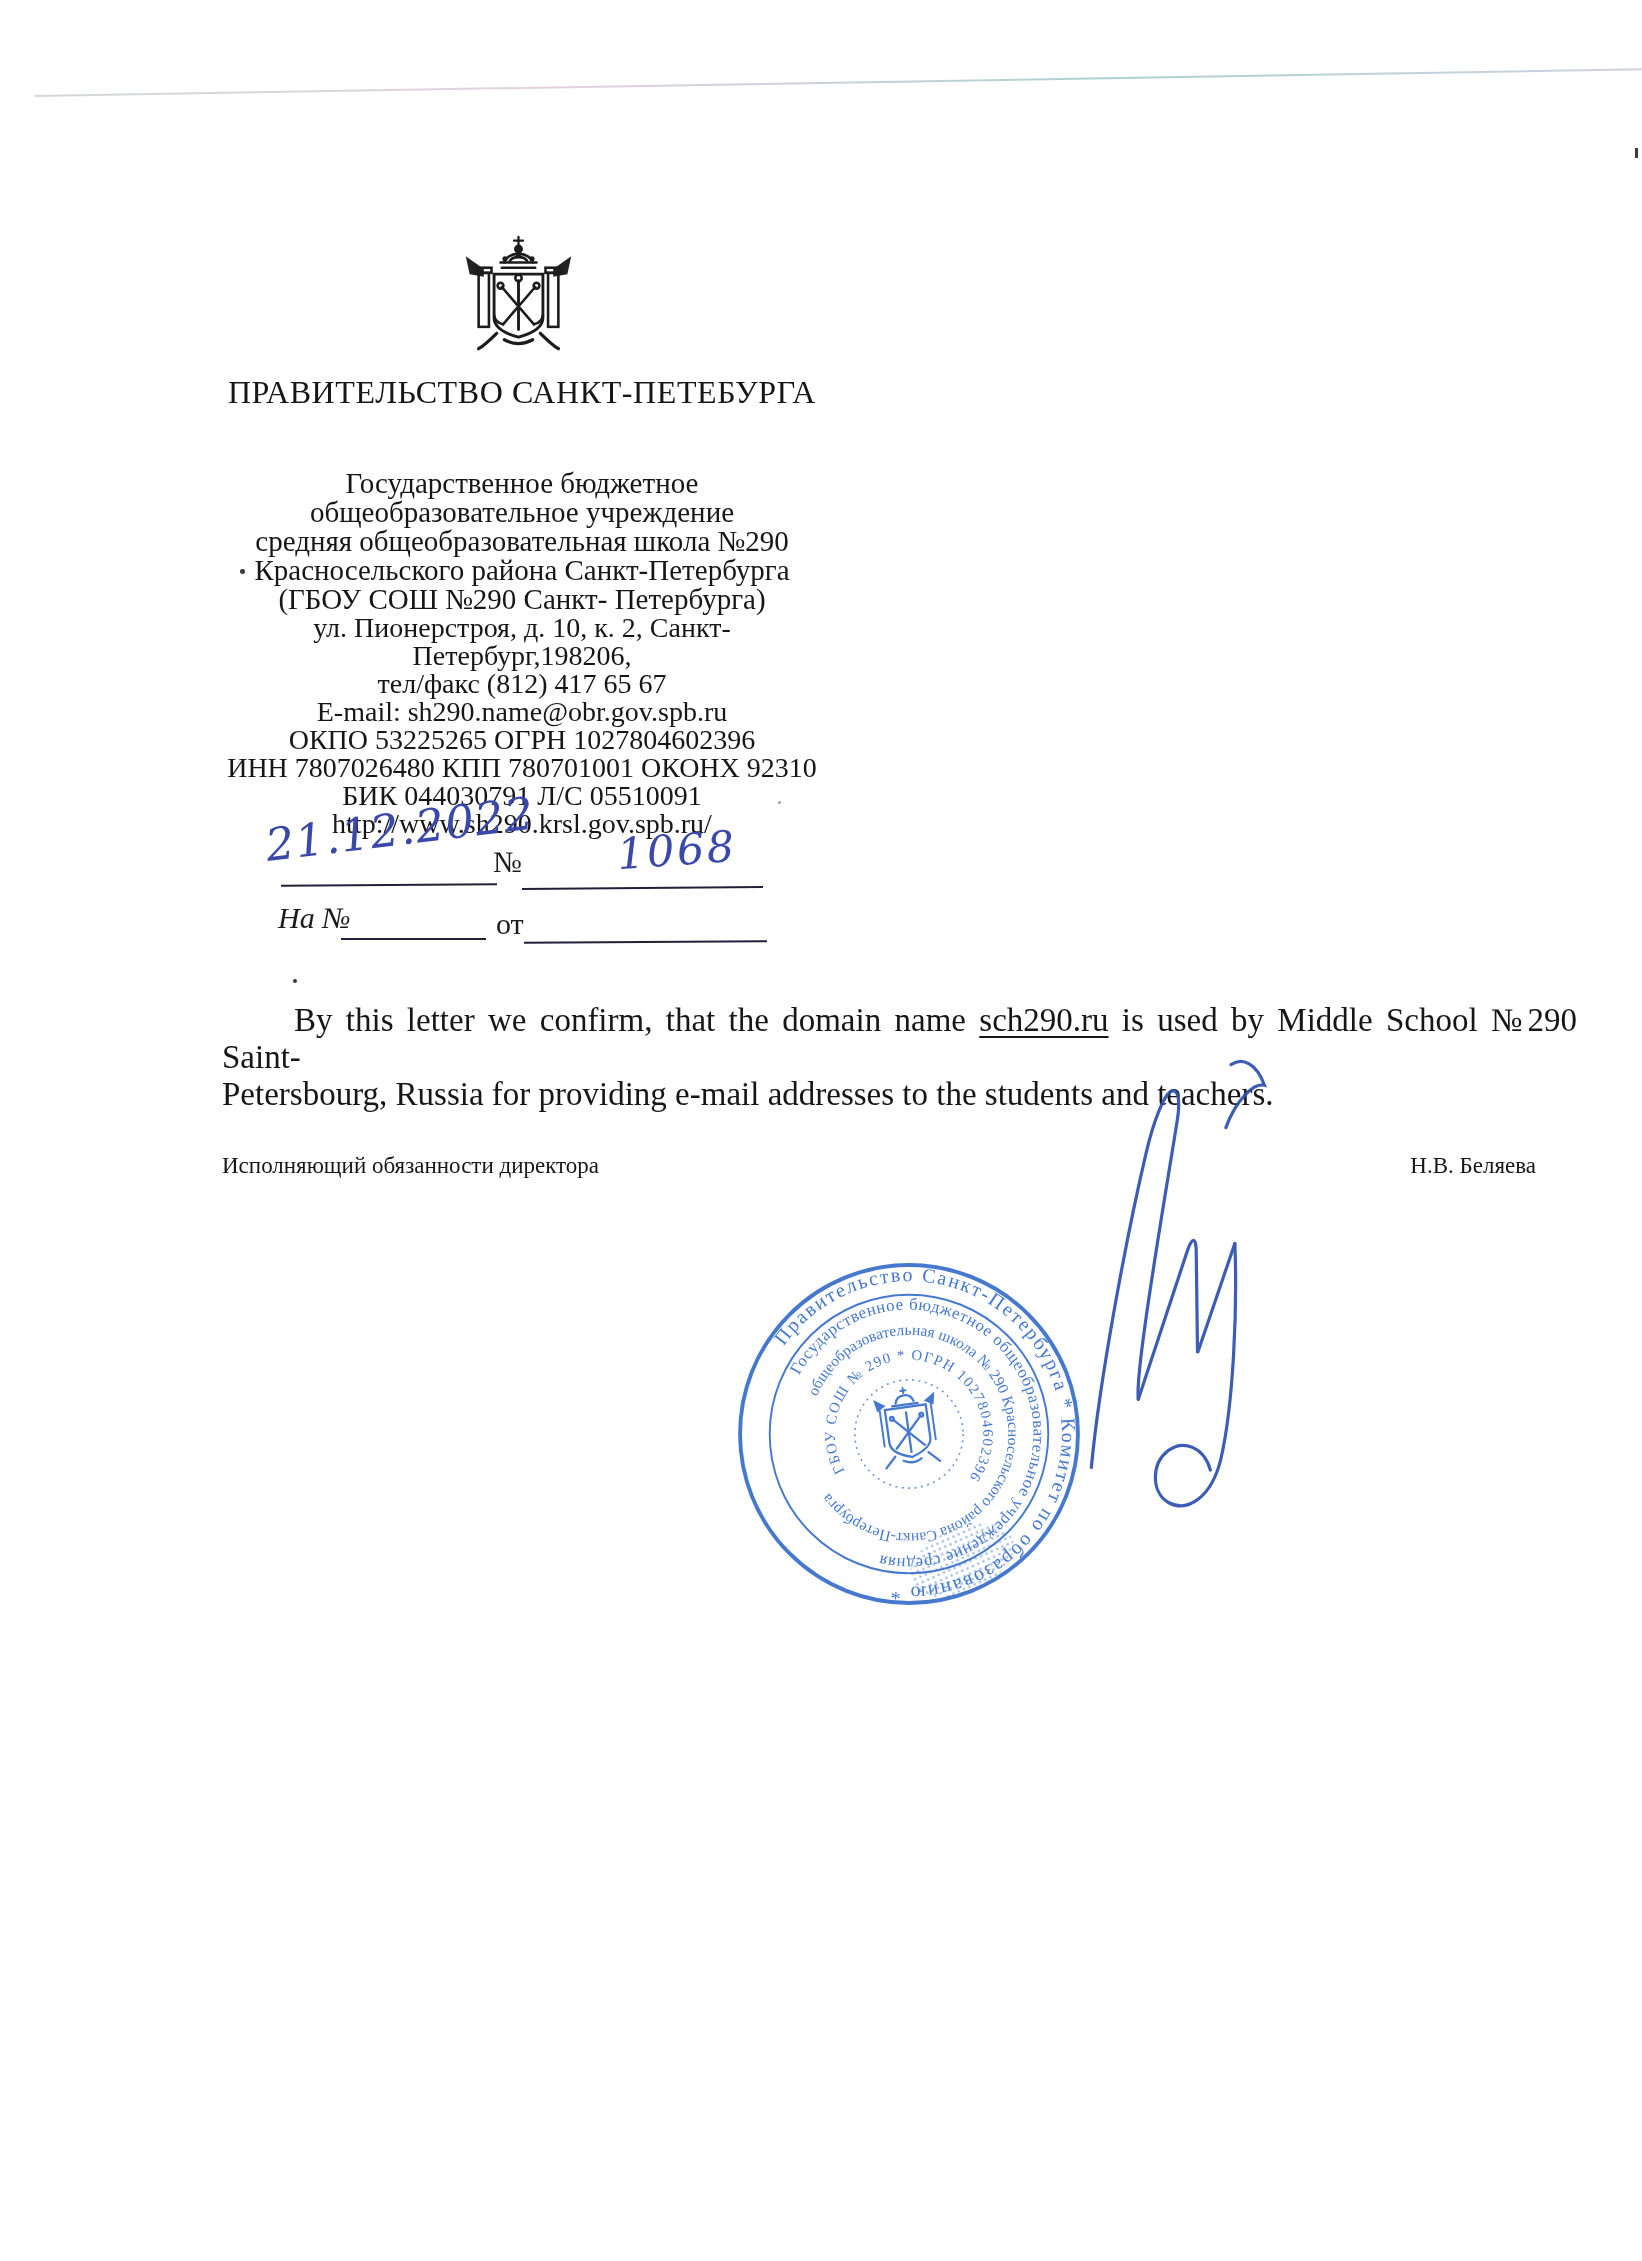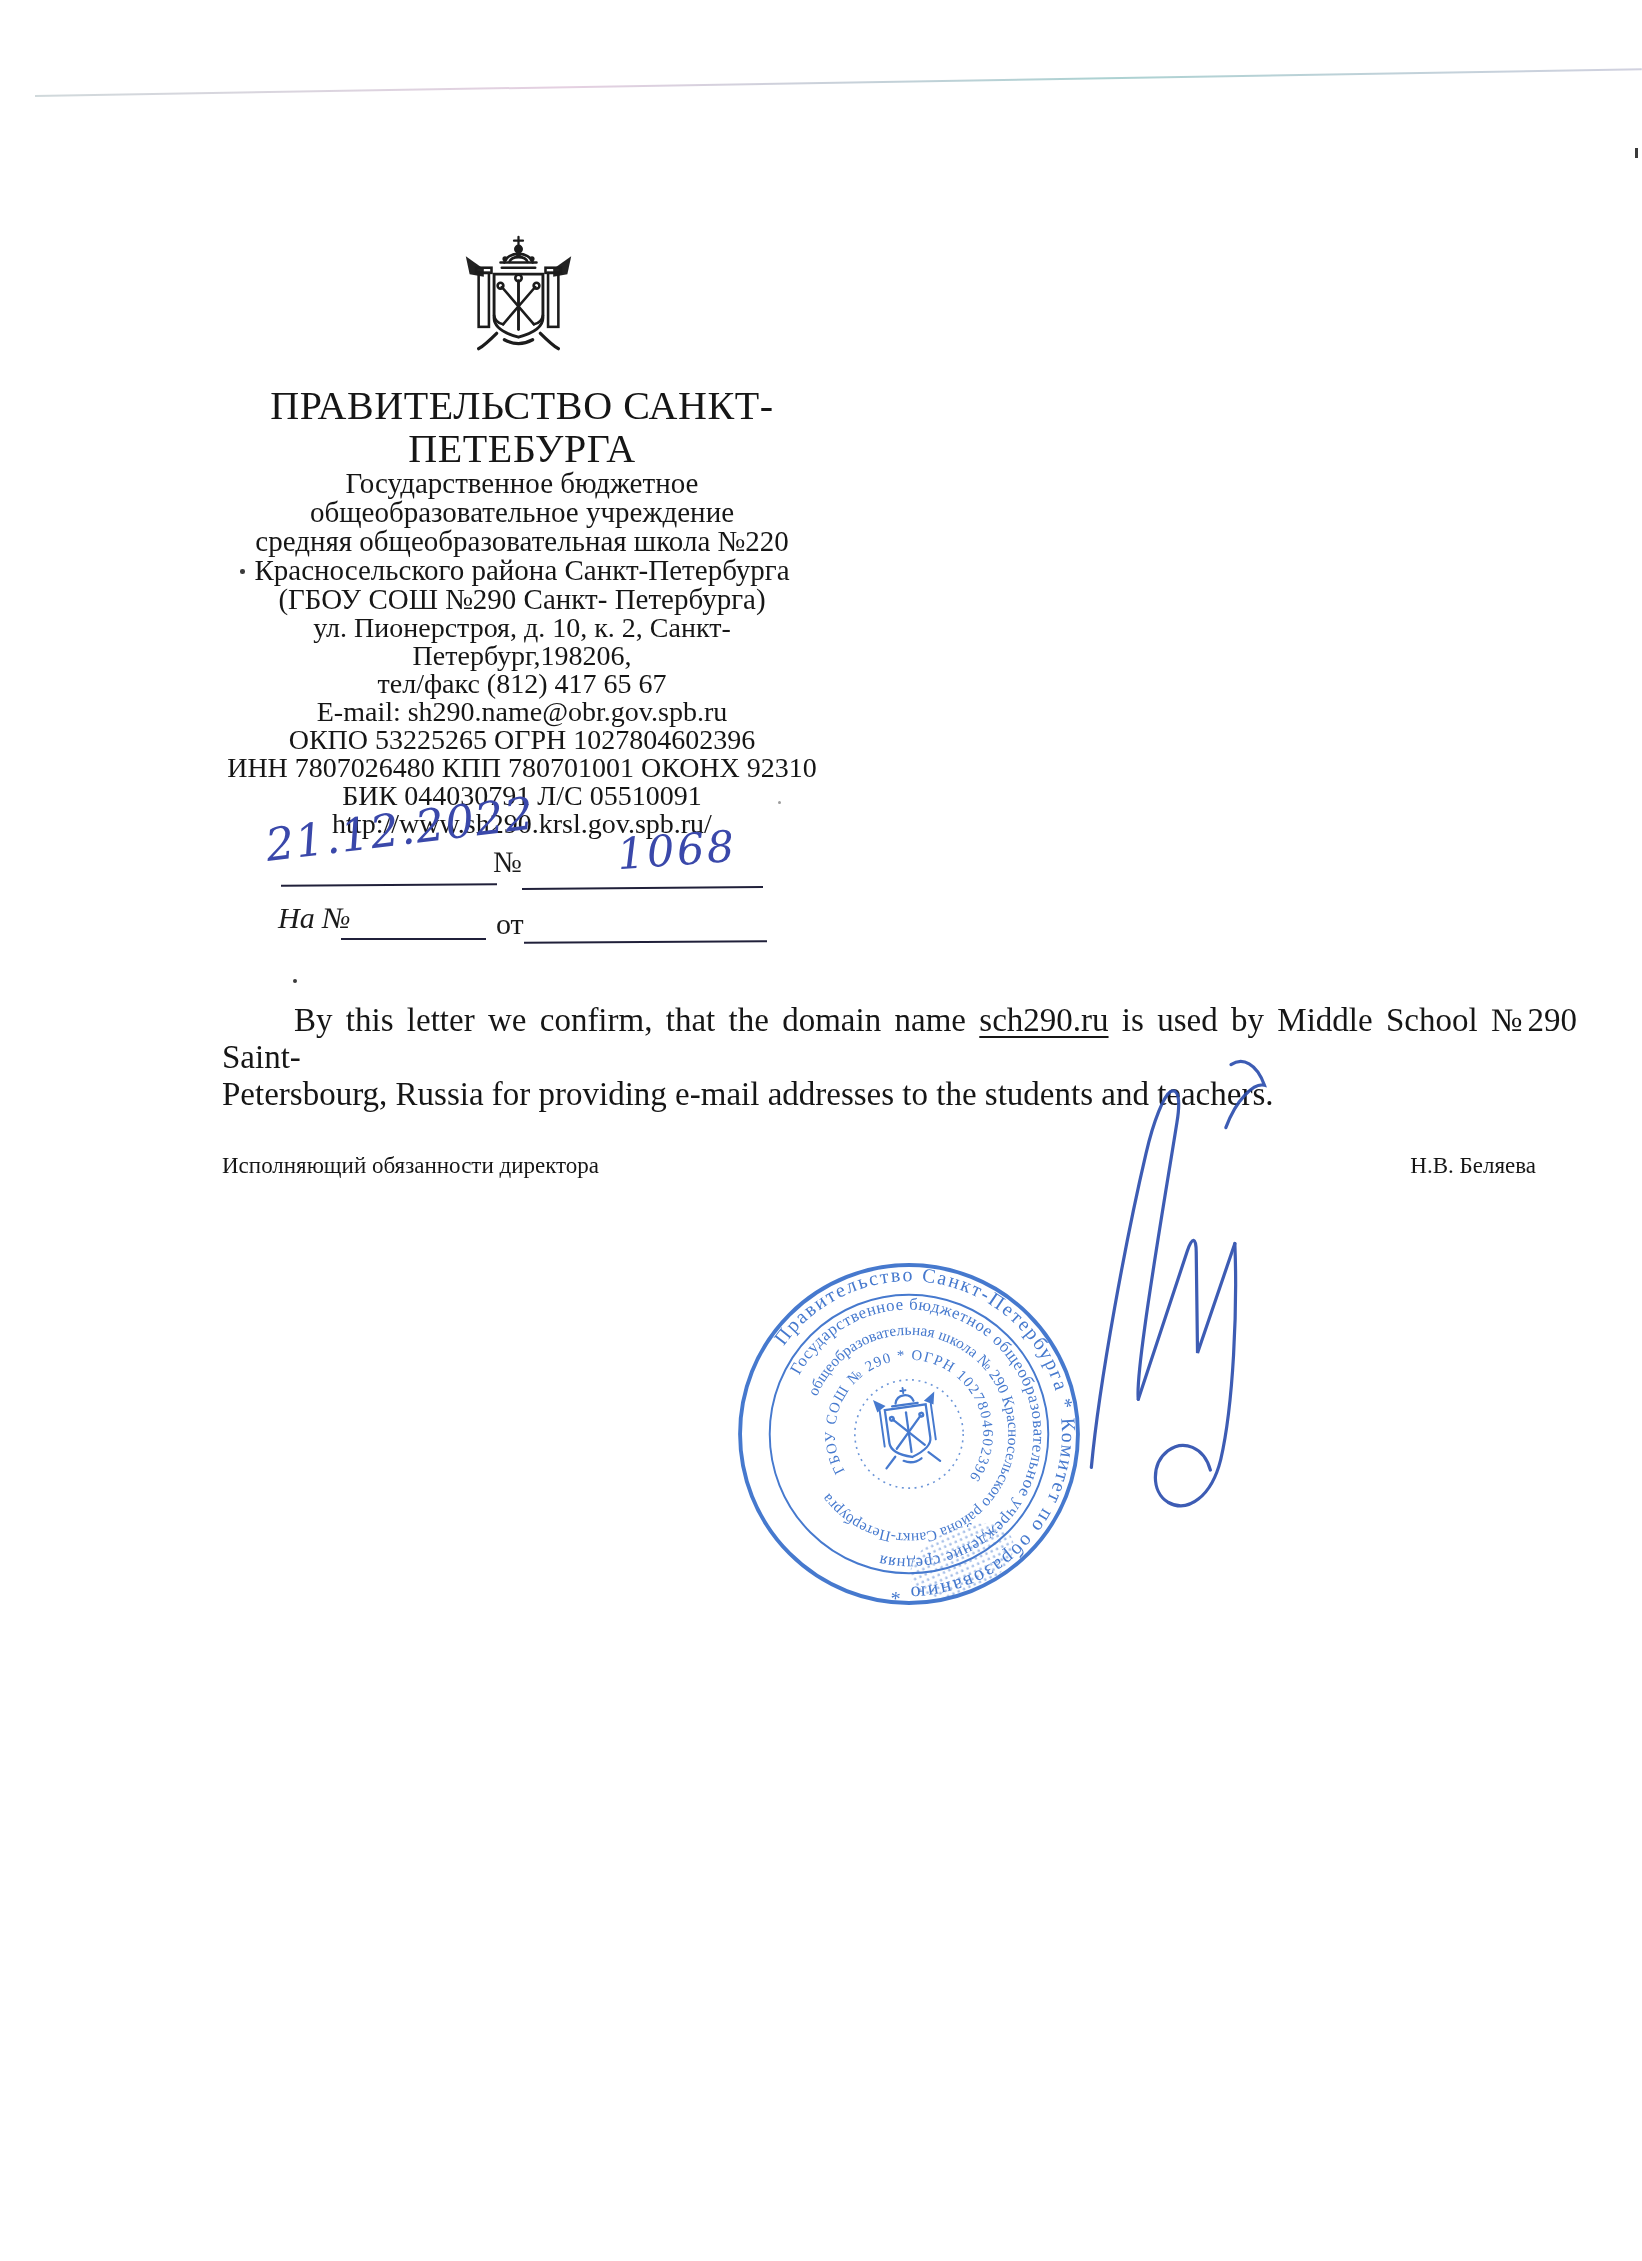--- a/index.html
+++ b/index.html
@@ -9,21 +9,21 @@
 
   
   .scanline{position:absolute;left:35px;top:95px;width:1607px;height:1.9px;
     background:linear-gradient(90deg,rgba(150,170,175,.45),rgba(180,120,170,.35),rgba(90,165,165,.5),rgba(140,140,175,.4));
     transform:rotate(-0.95deg);transform-origin:left center;}
   .speck{position:absolute;background:#3b3b3b;border-radius:50%;}
 
   
   .emblem{position:absolute;left:459px;top:233px;}
   .lh{position:absolute;left:213px;width:618px;text-align:center;}
-  .gov{font-size:40px;letter-spacing:0.6px;line-height:43px;top:384px;}
+  .gov{font-size:32px;letter-spacing:0.6px;line-height:43px;top:371px;}
   .orgblock{top:469px;font-weight:normal;font-size:29px;line-height:29px;}
   .addrblock{top:614px;font-size:28px;line-height:28px;}
 
   
   .hand{position:absolute;color:#3a48aa;font-family:"DejaVu Serif", serif;font-style:italic;}
   .hand-date{left:269px;top:819px;font-size:45px;transform:rotate(-7deg);transform-origin:left bottom;letter-spacing:1.3px;}
   .hand-num{left:617px;top:825px;font-size:43px;transform:rotate(-4deg);letter-spacing:2.6px;}
   .plabel{position:absolute;font-size:30px;color:#1b1b1b;}
   .no-label{left:493px;top:845px;}
   .na-label{left:278px;top:901px;font-style:italic;}
@@ -91,21 +91,21 @@
     </g>
   </svg>
 
   <div class="lh gov">
     <div>ПРАВИТЕЛЬСТВО САНКТ-ПЕТЕБУРГА</div>
   </div>
 
   <div class="lh orgblock">
     <div>Государственное бюджетное</div>
     <div>общеобразовательное учреждение</div>
-    <div>средняя общеобразовательная школа №220</div>
+    <div>средняя общеобразовательная школа №290</div>
     <div>Красносельского района Санкт-Петербурга</div>
     <div>(ГБОУ СОШ №290 Санкт- Петербурга)</div>
   </div>
 
   <div class="lh addrblock">
     <div>ул. Пионерстроя, д. 10, к. 2, Санкт-Петербург,198206,</div>
     <div>тел/факс (812) 417 65 67</div>
     <div>E-mail:  sh290.name@obr.gov.spb.ru</div>
     <div>ОКПО 53225265 ОГРН 1027804602396</div>
     <div>ИНН 7807026480 КПП 780701001 ОКОНХ 92310</div>

